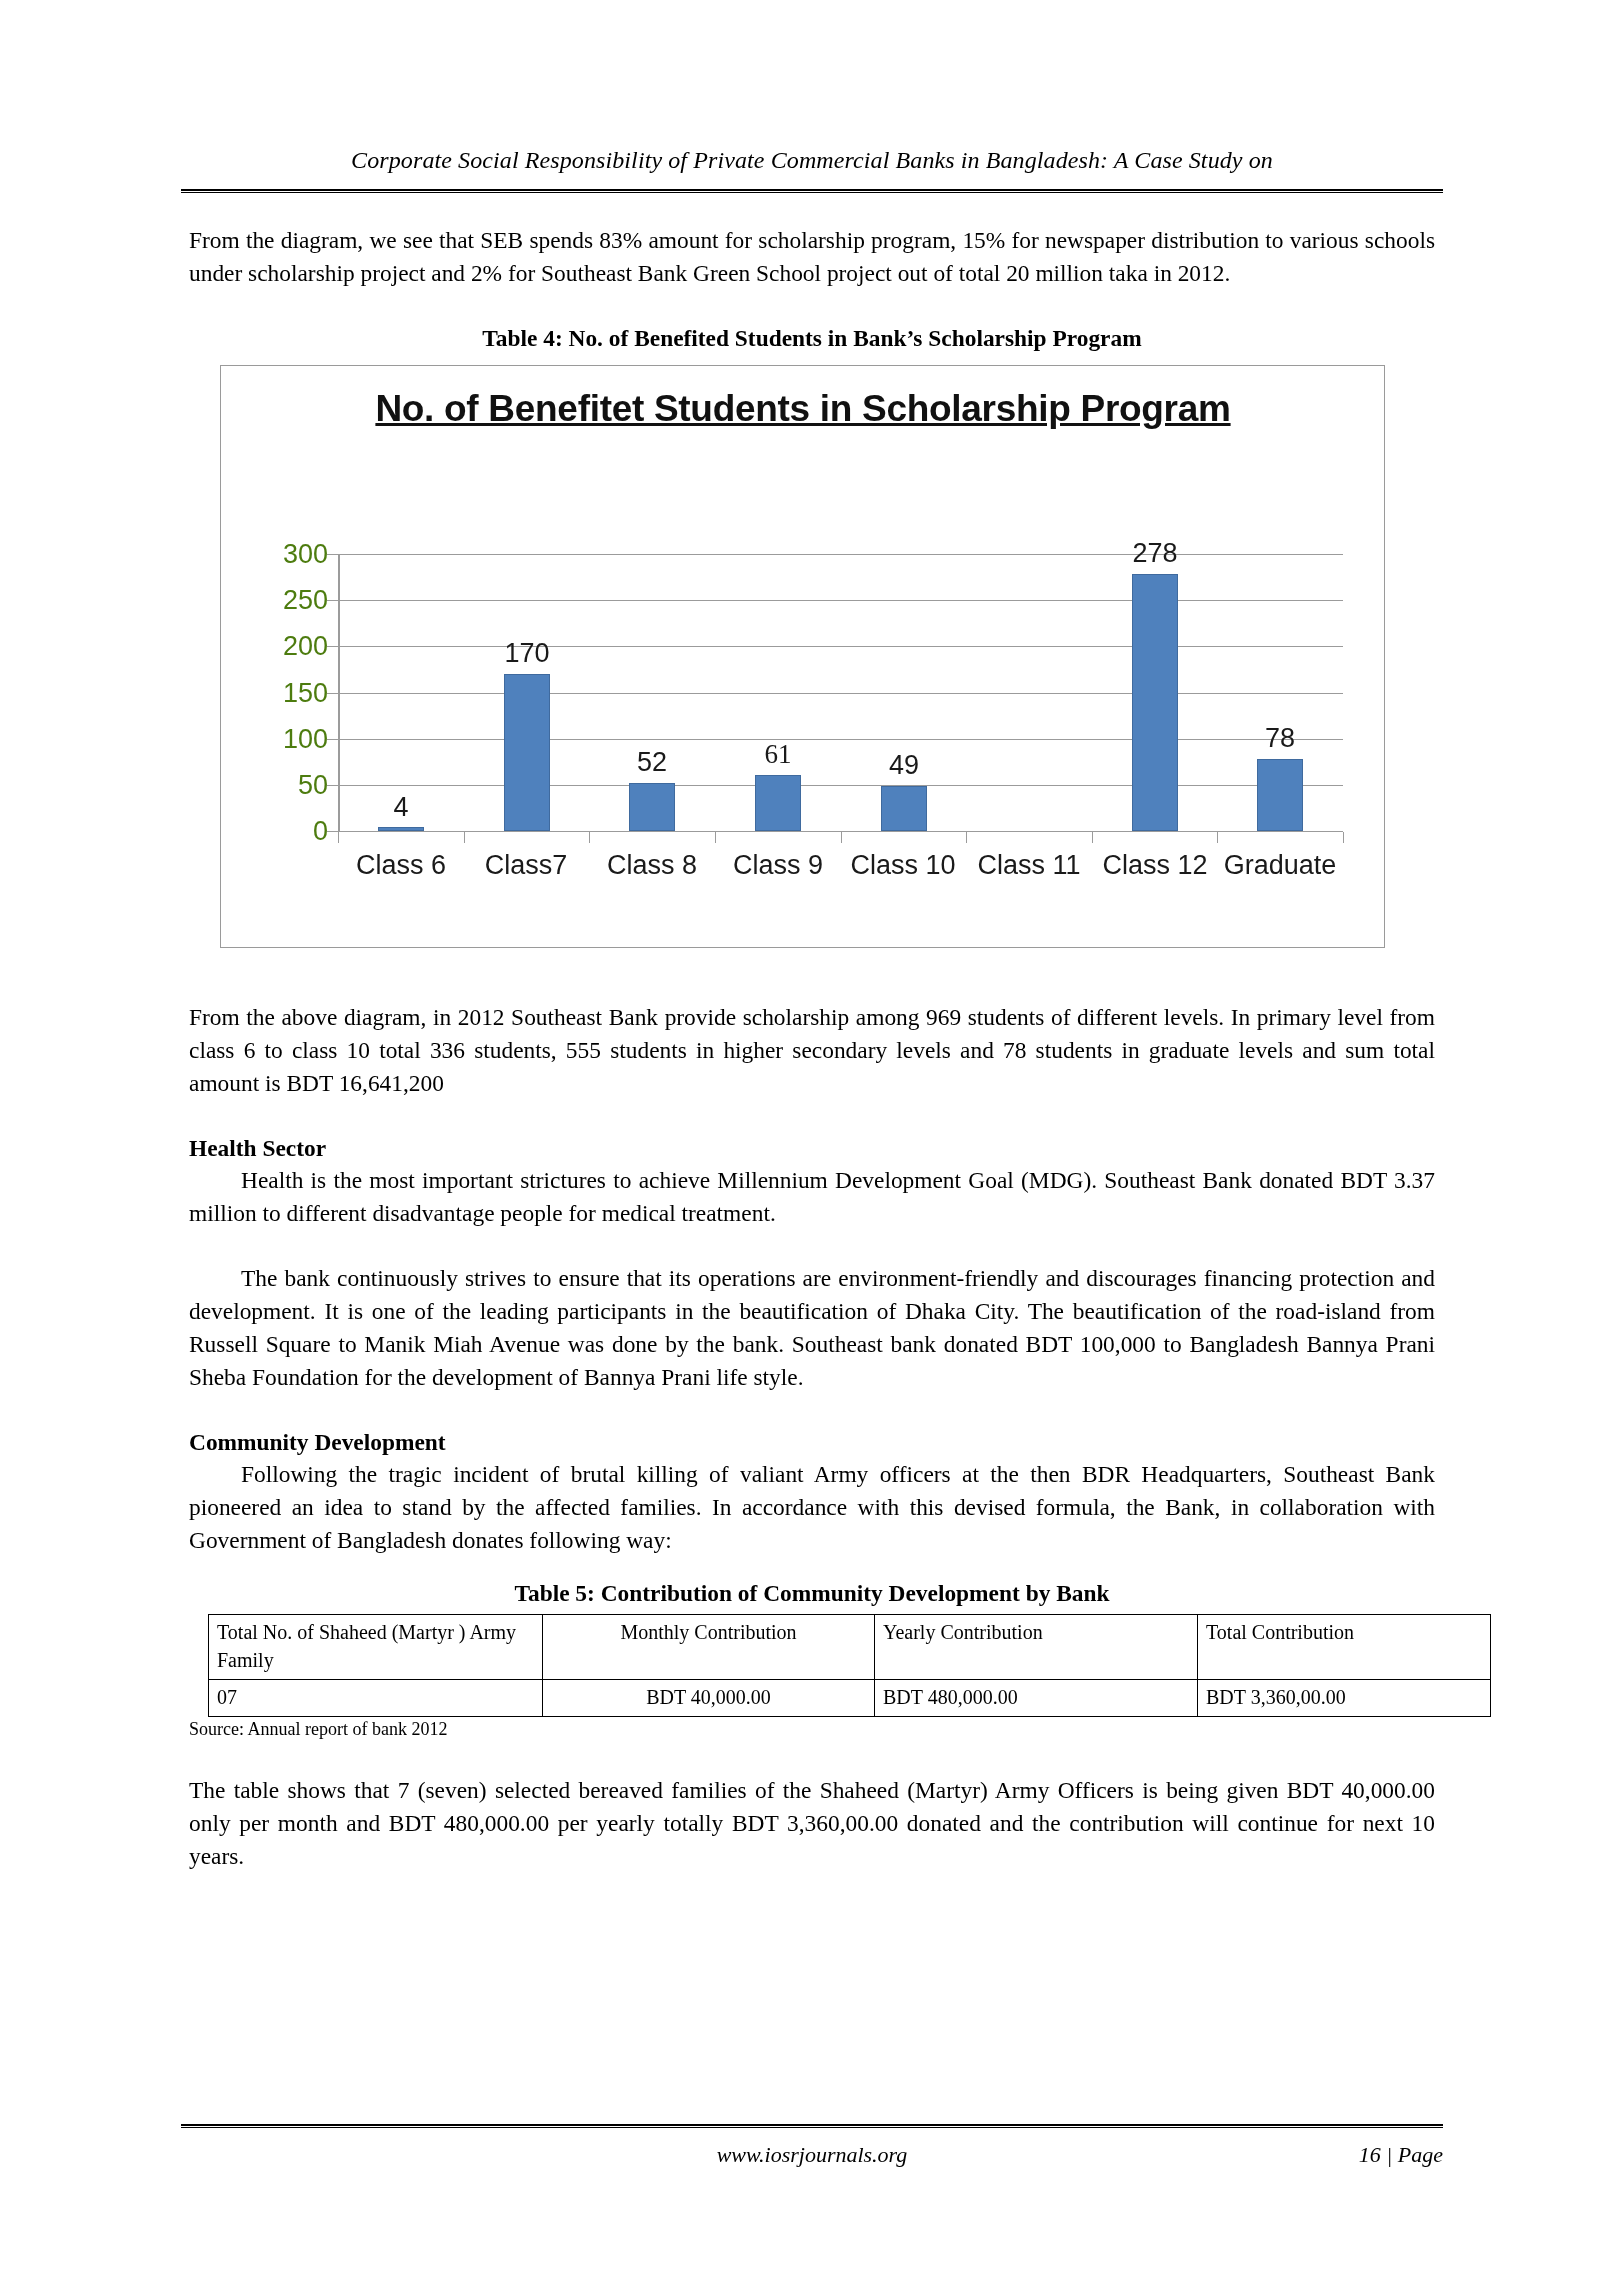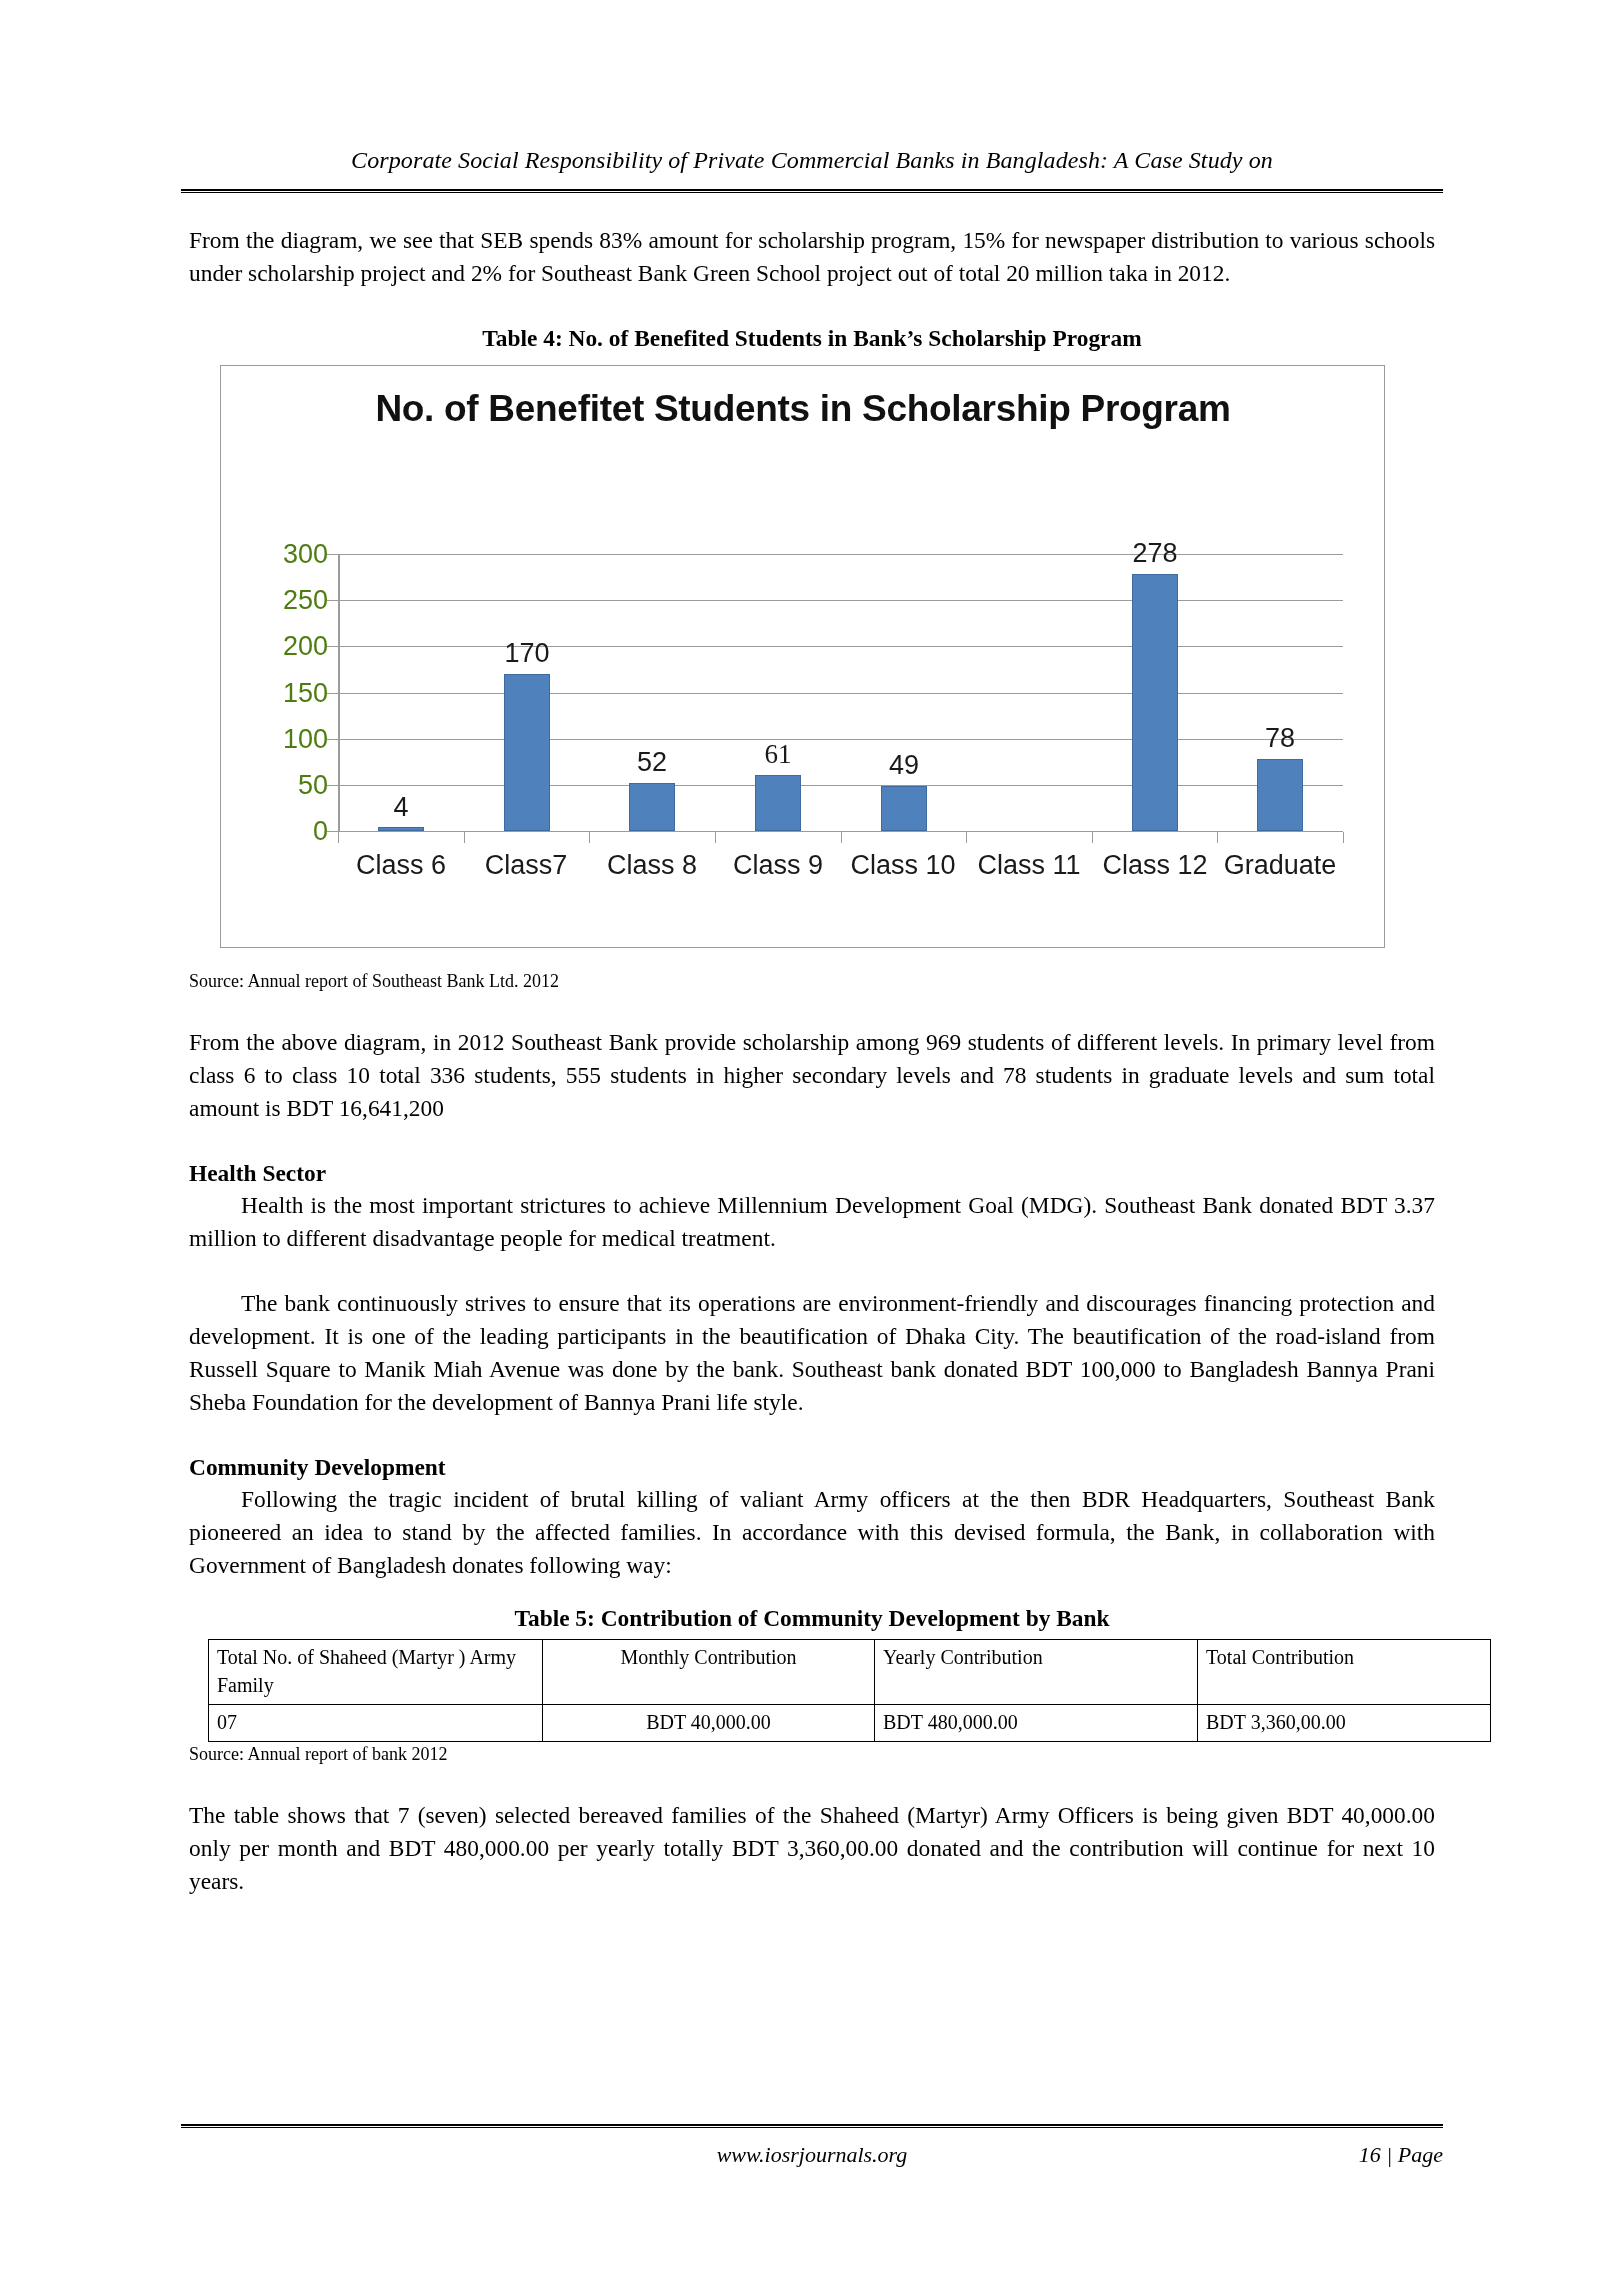--- a/index.html
+++ b/index.html
@@ -107,20 +107,21 @@
     left: 55px;
     top: 17.4px;
     width: 1054px;
     text-align: center;
     font-family: "Liberation Sans", "DejaVu Sans", sans-serif;
     font-size: 37px;
     font-weight: bold;
     line-height: 52px;
     color: #111;
     letter-spacing: -0.3px;
+    text-decoration: underline;
   }
 
   .plot {
     position: absolute;
     left: 117px;
     top: 188px;
     width: 1005px;
     height: 277px;
   }
   .plot .gridline {
@@ -369,21 +370,20 @@
           <div class="xlabel" style="left: 440px;">Class 9</div>
           <div class="xlabel" style="left: 565px;">Class 10</div>
           <div class="xlabel" style="left: 691px;">Class 11</div>
           <div class="xlabel" style="left: 817px;">Class 12</div>
           <div class="xlabel" style="left: 942px;">Graduate</div>
         </div>
     </div>
 
     <div class="spacer-sm"></div>
 
-    <p class="source">Source: Annual report of Southeast Bank Ltd. 2012</p>
 
     <div class="spacer-md"></div>
 
     <p class="body">From the above diagram, in 2012 Southeast Bank provide scholarship among 969 students of different levels. In primary level from class 6 to class 10 total 336 students, 555 students in higher secondary levels and 78 students in graduate levels and sum total amount is BDT 16,641,200</p>
 
     <div class="spacer-md"></div>
 
     <h3 class="section">Health Sector</h3>
     <p class="body indent">Health is the most important strictures to achieve Millennium Development Goal (MDG). Southeast Bank donated BDT 3.37 million to different disadvantage people for medical treatment.</p>
 

